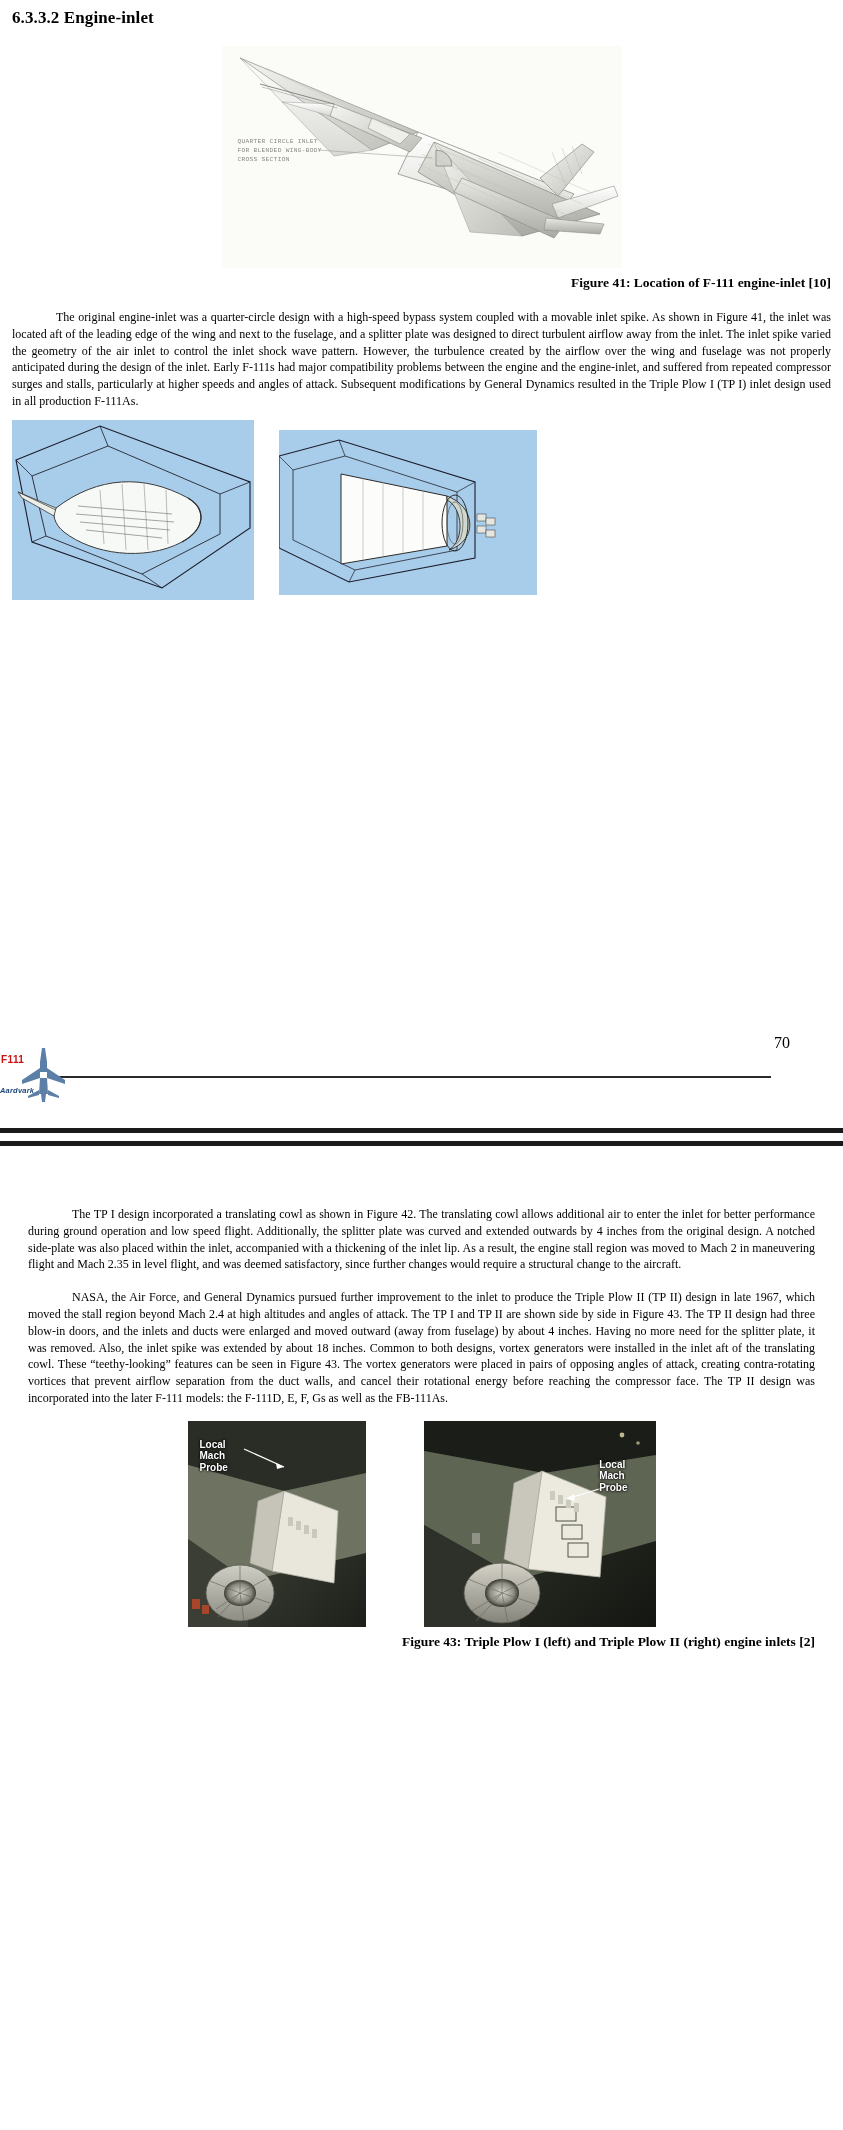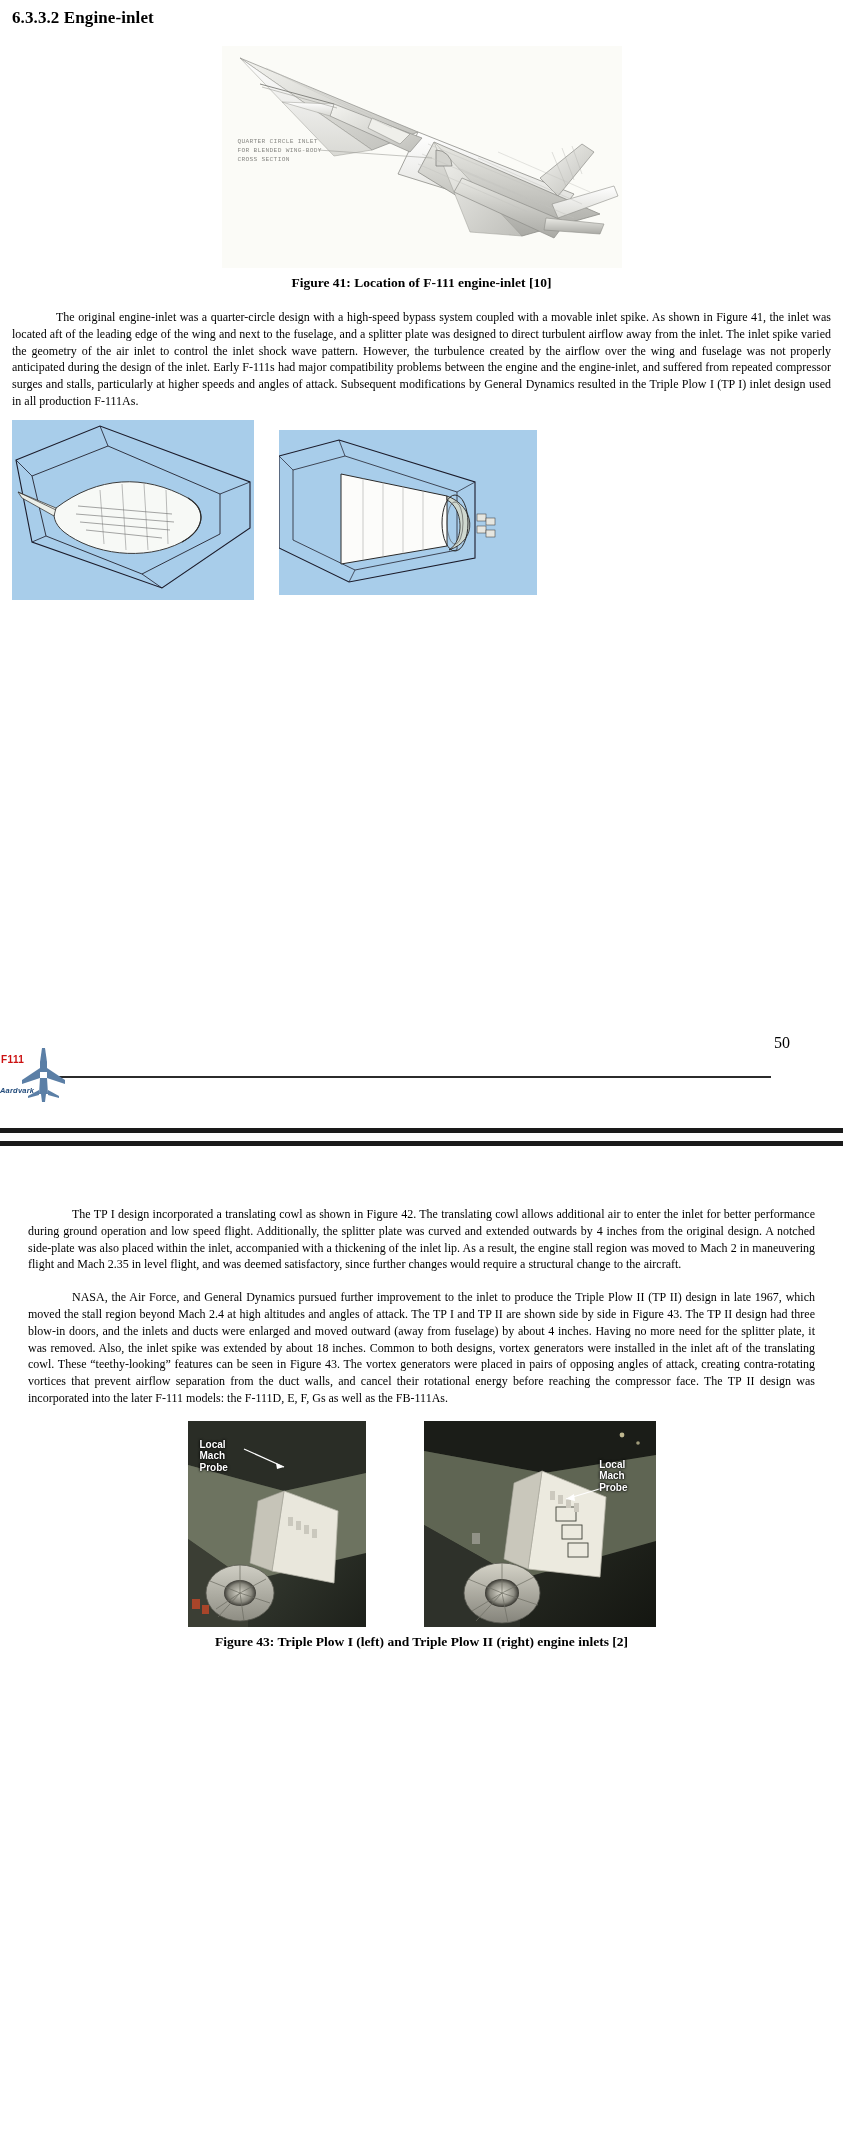--- a/index.html
+++ b/index.html
@@ -32,21 +32,21 @@
   h2.section-heading {
     font-size: 17px;
     font-weight: bold;
     margin: 8px 0 0 0;
     letter-spacing: 0.1px;
   }
 
   .fig-block { margin-top: 18px; }
 
   .fig-caption {
-    text-align: center;
+    text-align: right;
     font-size: 13.5px;
     font-weight: bold;
     margin-top: 7px;
   }
 
   p.body-text {
     font-size: 12px;
     line-height: 1.40;
     text-align: justify;
     margin: 18px 0 0 0;
@@ -324,21 +324,21 @@
             <line x1="0" y1="26" x2="14" y2="40"></line>
             <line x1="196" y1="52" x2="178" y2="62"></line>
             <line x1="70" y1="152" x2="76" y2="140"></line>
           </g>
         </svg>
       </div>
     </div>
   </div>
 
   <div class="footer">
-    <div class="footer-pageno">50</div>
+    <div class="footer-pageno">70</div>
     <div class="footer-rule"></div>
     <div class="footer-logo">
       <span class="f111">F111</span>
       <span class="aardvark">Aardvark</span>
       <span class="jet">
         <svg width="46" height="56" viewBox="0 0 46 56" aria-hidden="true">
           <g fill="#5b7fa6">
             <path d="M22 2 L25 2 L27 16 L27 26 L20 26 L20 16 Z"></path>
             <path d="M20 22 L2 34 L2 38 L20 32 Z"></path>
             <path d="M27 22 L45 34 L45 38 L27 32 Z"></path>

